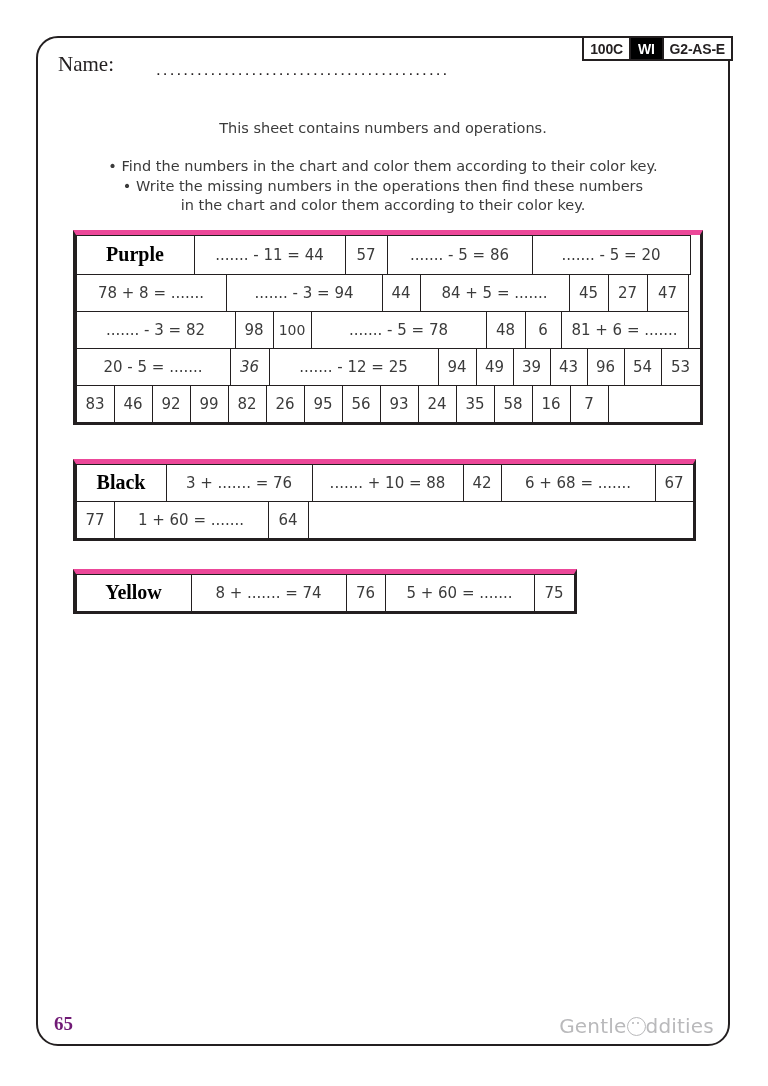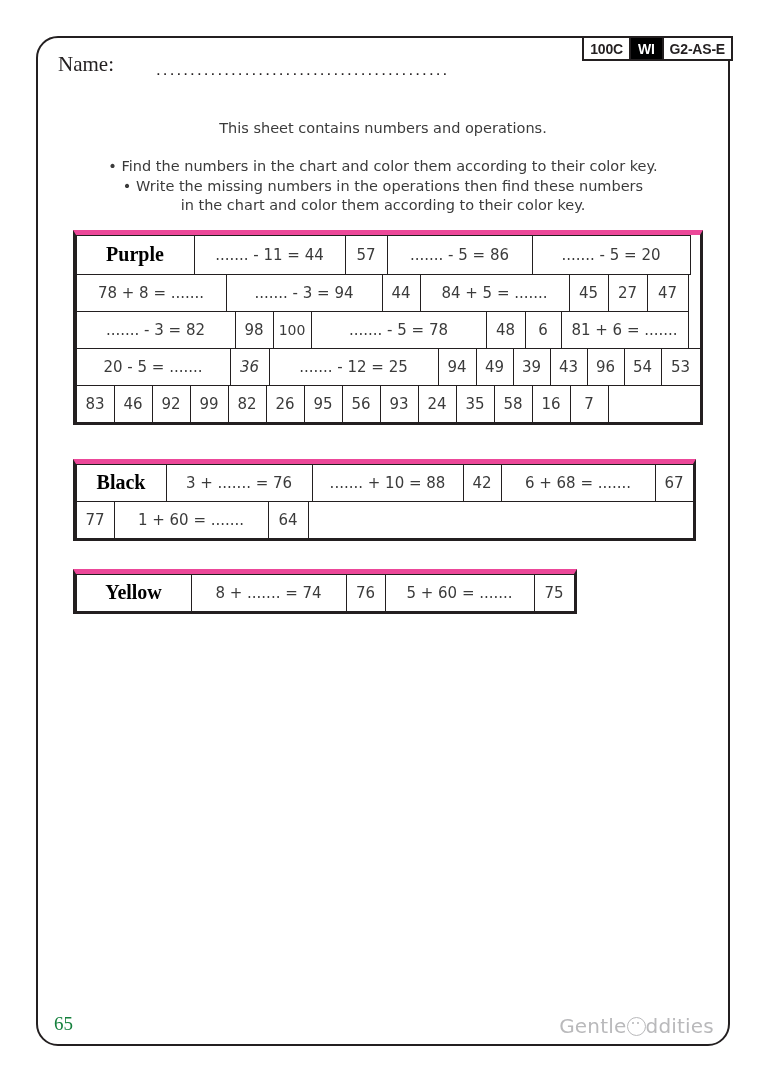--- a/index.html
+++ b/index.html
@@ -150,22 +150,22 @@
   
   .sec-purple .prow:nth-child(1) .pcell { height: 40px; }
 
   
   .page-num {
     position: absolute;
     left: 54px;
     top: 1013px;
     font-family: "Liberation Serif", serif;
     font-size: 19px;
-    font-weight: normal;
-    color: #15803d;
+    font-weight: bold;
+    color: #701a75;
   }
   .brand {
     position: absolute;
     right: 54px;
     top: 1014px;
     display: flex;
     align-items: center;
     font-size: 20px;
     color: #b9b9bb;
     letter-spacing: 0.2px;

